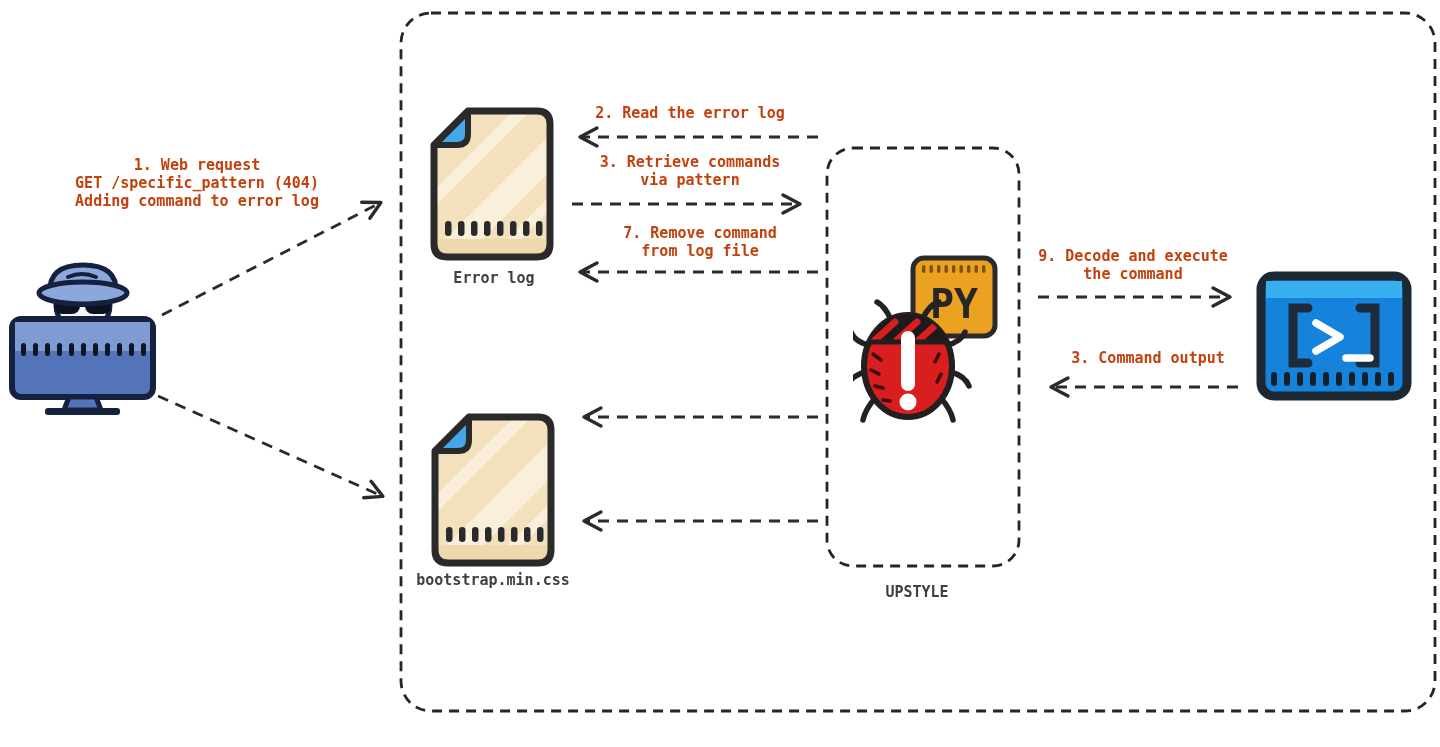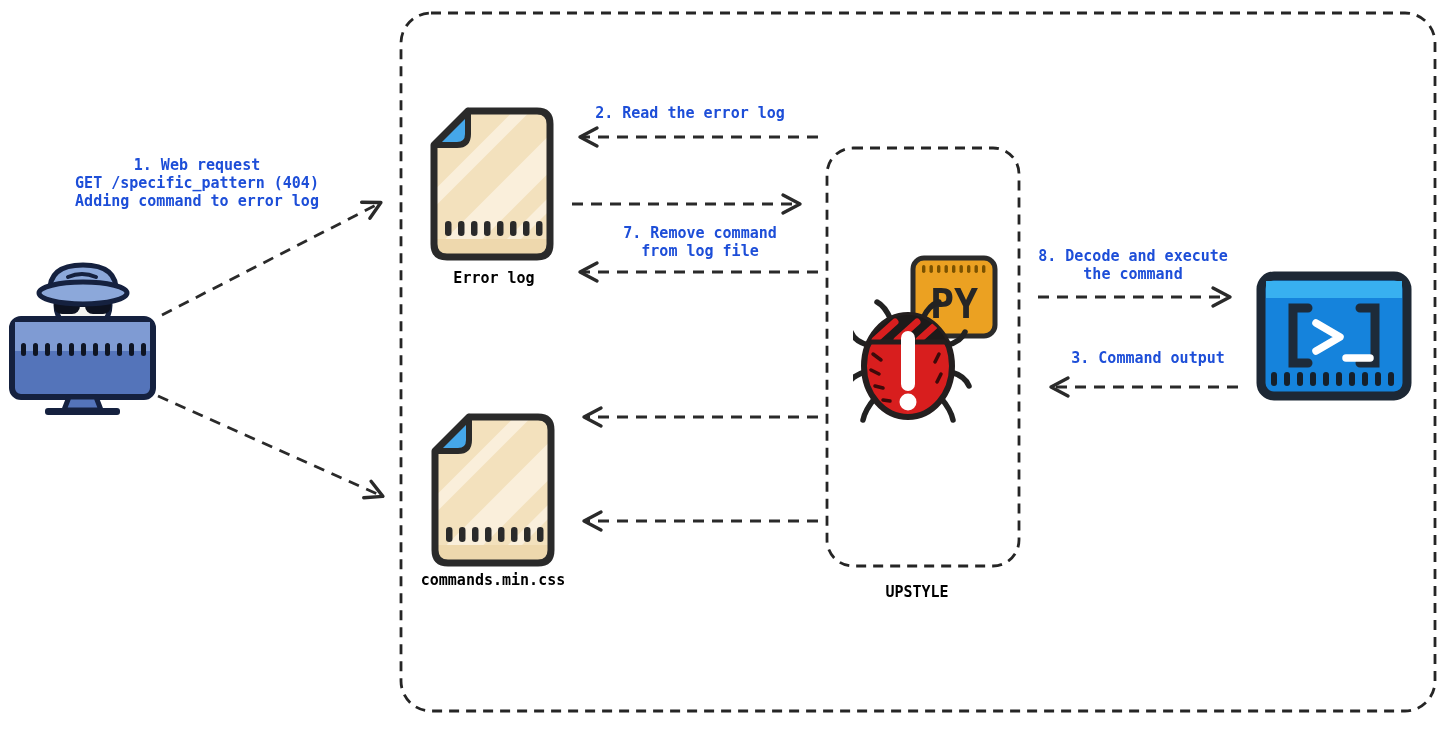--- a/index.html
+++ b/index.html
@@ -6,23 +6,23 @@
   #stage{
     position:relative;width:1440px;height:747px;background:#ffffff;overflow:hidden;
     font-family:"DejaVu Sans Mono","Liberation Mono",monospace;
   }
   #wires{position:absolute;left:0;top:0;width:1440px;height:747px;}
   .icon{position:absolute;}
   .lbl{
     position:absolute;transform:translateX(-50%);
     text-align:center;white-space:pre-line;
     font:600 15px/18px "DejaVu Sans Mono","Liberation Mono",monospace;
-    color:#1d4ed8;background:#ffffff;padding:0 2px;
+    color:#c2410c;background:#ffffff;padding:0 2px;
   }
-  .nodelbl{font-weight:700;color:#000000;}
+  .nodelbl{font-weight:700;color:#404040;}
 </style>
 </head>
 <body>
 
 <div id="stage">
 
   <svg id="wires" viewBox="0 0 1440 747">
     <defs>
       <marker id="ah" markerUnits="userSpaceOnUse" markerWidth="26" markerHeight="26" refX="20" refY="12" orient="auto">
         <path d="M4,3 L21,12 L4,21" fill="none" stroke="#2a2a2a" stroke-width="3.4" stroke-linecap="round" stroke-linejoin="round"></path>
@@ -215,23 +215,25 @@
         <rect x="119" y="101" width="6" height="14" rx="3"></rect>
           <rect x="132" y="101" width="6" height="14" rx="3"></rect>
       </g>
     </svg>
   </div>
 
   <div class="lbl" style="left:197px;top:156px">1. Web request
 GET /specific_pattern (404)
 Adding command to error log</div>
   <div class="lbl" style="left:690px;top:104px">2. Read the error log</div>
-  <div class="lbl" style="left:1133px;top:247px">8. Decode and execute
+  <div class="lbl" style="left:690px;top:153px">3. Retrieve commands
+via pattern</div>
+  <div class="lbl" style="left:1133px;top:247px">9. Decode and execute
 the command</div>
   <div class="lbl" style="left:1148px;top:349px">3. Command output</div>
   <div class="lbl" style="left:700px;top:224px">7. Remove command
 from log file</div>
 
   <div class="lbl nodelbl" style="left:494px;top:269px">Error log</div>
-  <div class="lbl nodelbl" style="left:493px;top:571px">commands.min.css</div>
+  <div class="lbl nodelbl" style="left:493px;top:571px">bootstrap.min.css</div>
   <div class="lbl nodelbl" style="left:917px;top:583px">UPSTYLE</div>
 
 </div>
 
 </body></html>

